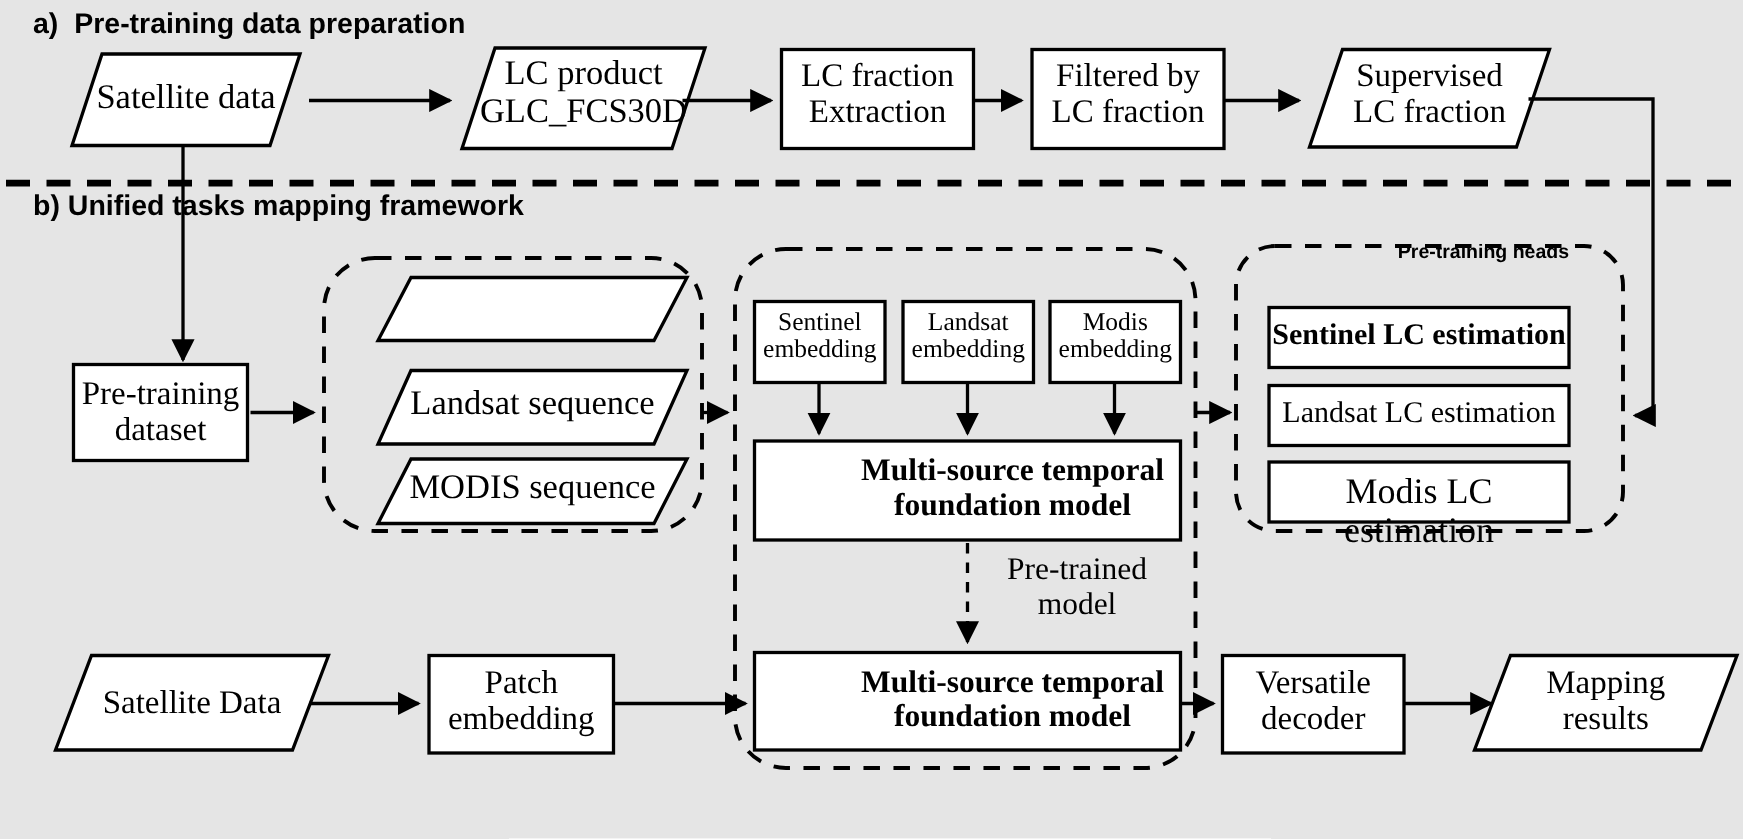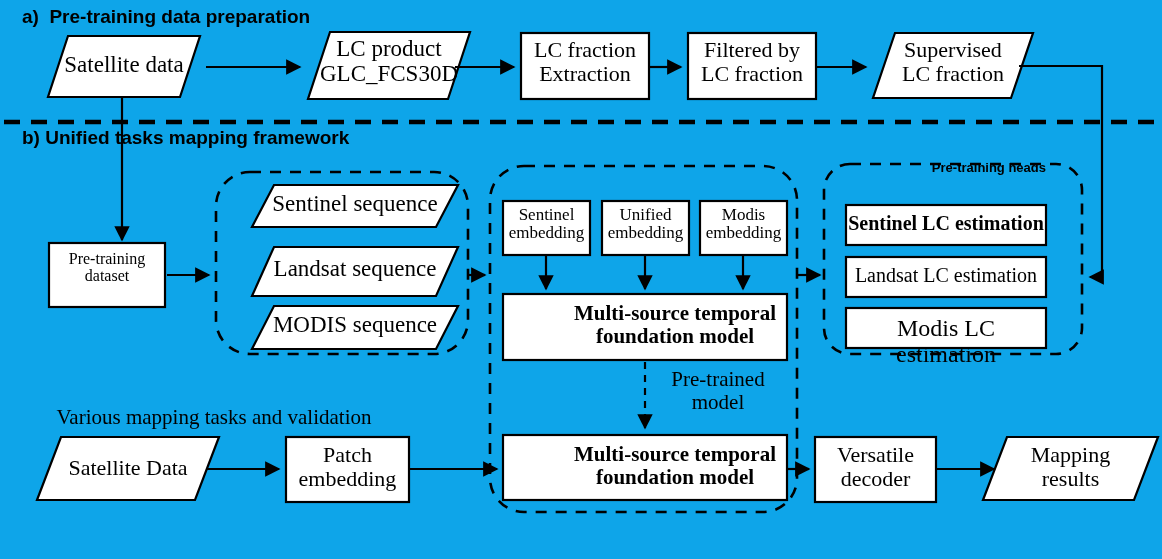--- a/index.html
+++ b/index.html
@@ -4,21 +4,21 @@
 <style>
   html, body {
     margin: 0;
     padding: 0;
     background: #ffffff;
   }
   #root {
     position: relative;
     width: 1162px;
     height: 559px;
-    background: #0ea5e9;
+    background: #e5e5e5;
     font-family: "Liberation Serif", serif;
     overflow: hidden;
   }
   svg.canvas {
     position: absolute;
     left: 0; top: 0;
     width: 1162px;
     height: 559px;
   }
   .shape-stroke {
@@ -166,34 +166,33 @@
 
   <div class="lbl" style="left:521px; top:38px; width:128px; font-size:22px;">LC fraction
 Extraction</div>
 
   <div class="lbl" style="left:688px; top:38px; width:128px; font-size:22px;">Filtered by
 LC fraction</div>
 
   <div class="lbl" style="left:873px; top:38px; width:160px; font-size:22px;">Supervised
 LC fraction</div>
 
-  <div class="lbl" style="left:44px; top:250px; width:126px; font-size:16px;">Pre-training
+  <div class="lbl" style="left:44px; top:250px; width:126px; font-size:22px;">Pre-training
 dataset</div>
 
-  <div class="lbl" style="left:252px; top:192px; width:206px; font-size:23px;">Sentinel sequence</div>
 
   <div class="lbl" style="left:252px; top:257px; width:206px; font-size:23px;">Landsat sequence</div>
 
   <div class="lbl" style="left:252px; top:313px; width:206px; font-size:23px;">MODIS sequence</div>
 
 
   <div class="lbl" style="left:500px; top:206px; width:93px; font-size:17px;">Sentinel
 embedding</div>
 
-  <div class="lbl" style="left:599px; top:206px; width:93px; font-size:17px;">Unified
+  <div class="lbl" style="left:599px; top:206px; width:93px; font-size:17px;">Landsat
 embedding</div>
 
   <div class="lbl" style="left:697px; top:206px; width:93px; font-size:17px;">Modis
 embedding</div>
 
   <div class="lbl lbl-b" style="left:503px; top:302px; width:284px; font-size:21px; font-family:'Liberation Serif', serif;">Multi-source temporal
 foundation model</div>
 
   <div class="lbl lbl-b" style="left:503px; top:443px; width:284px; font-size:21px; font-family:'Liberation Serif', serif;">Multi-source temporal
 foundation model</div>
@@ -202,21 +201,20 @@
 
   <div class="lbl" style="left:846px; top:213px; width:200px; font-size:20px;font-weight:bold;">Sentinel LC estimation</div>
 
   <div class="lbl" style="left:846px; top:265px; width:200px; font-size:20px;">Landsat LC estimation</div>
 
   <div class="lbl" style="left:846px; top:316px; width:200px; font-size:24px;">Modis LC estimation</div>
 
   <div class="lbl" style="left:655px; top:368px; width:126px; font-size:21px; text-align:center;">Pre-trained
 model</div>
 
-  <div class="lbl" style="left:24px; top:406px; width:380px; font-size:21px; text-align:center;">Various mapping tasks and validation</div>
 
   <div class="lbl" style="left:37px; top:456px; width:182px; font-size:22px;">Satellite  Data</div>
 
   <div class="lbl" style="left:286px; top:443px; width:123px; font-size:22px;">Patch
 embedding</div>
 
   <div class="lbl" style="left:815px; top:443px; width:121px; font-size:22px;">Versatile
 decoder</div>
 
   <div class="lbl" style="left:983px; top:443px; width:175px; font-size:22px;text-align:center;">Mapping

